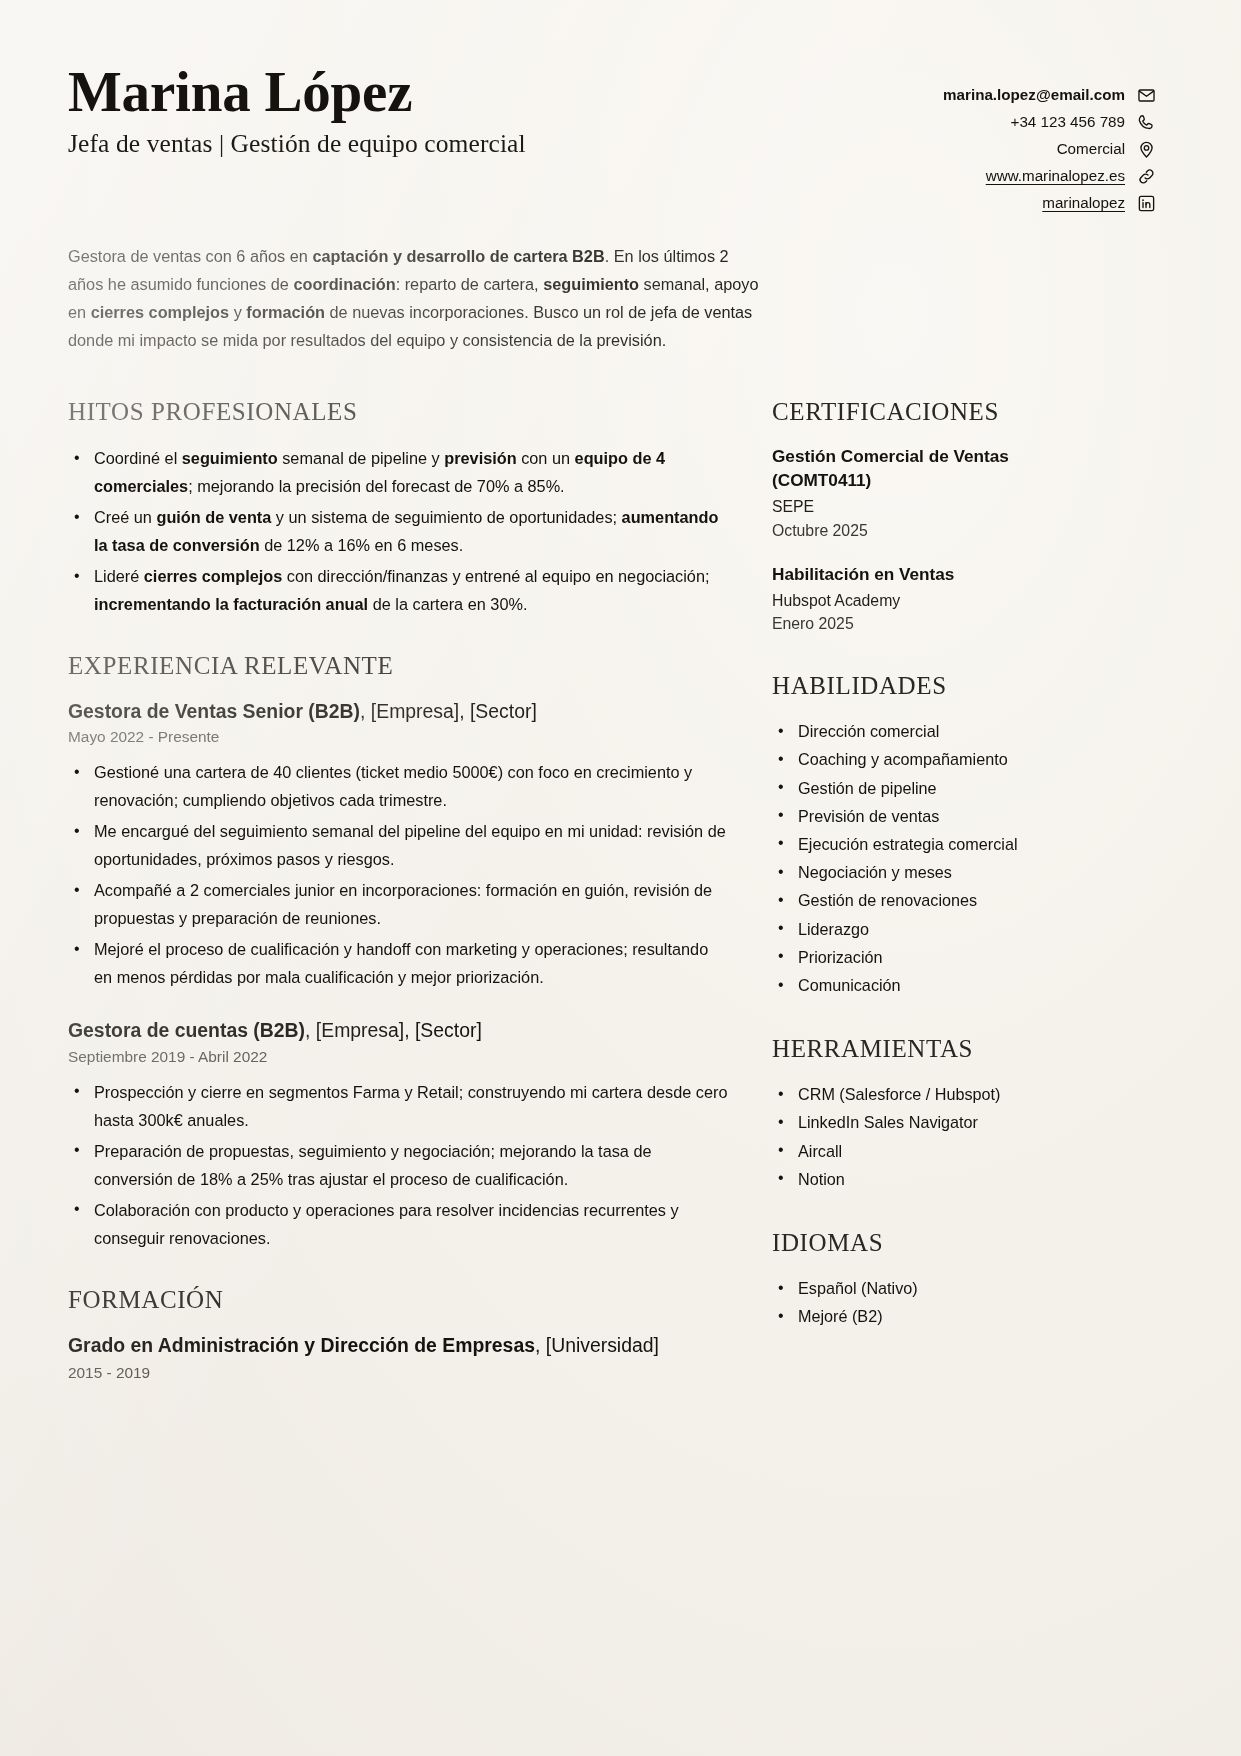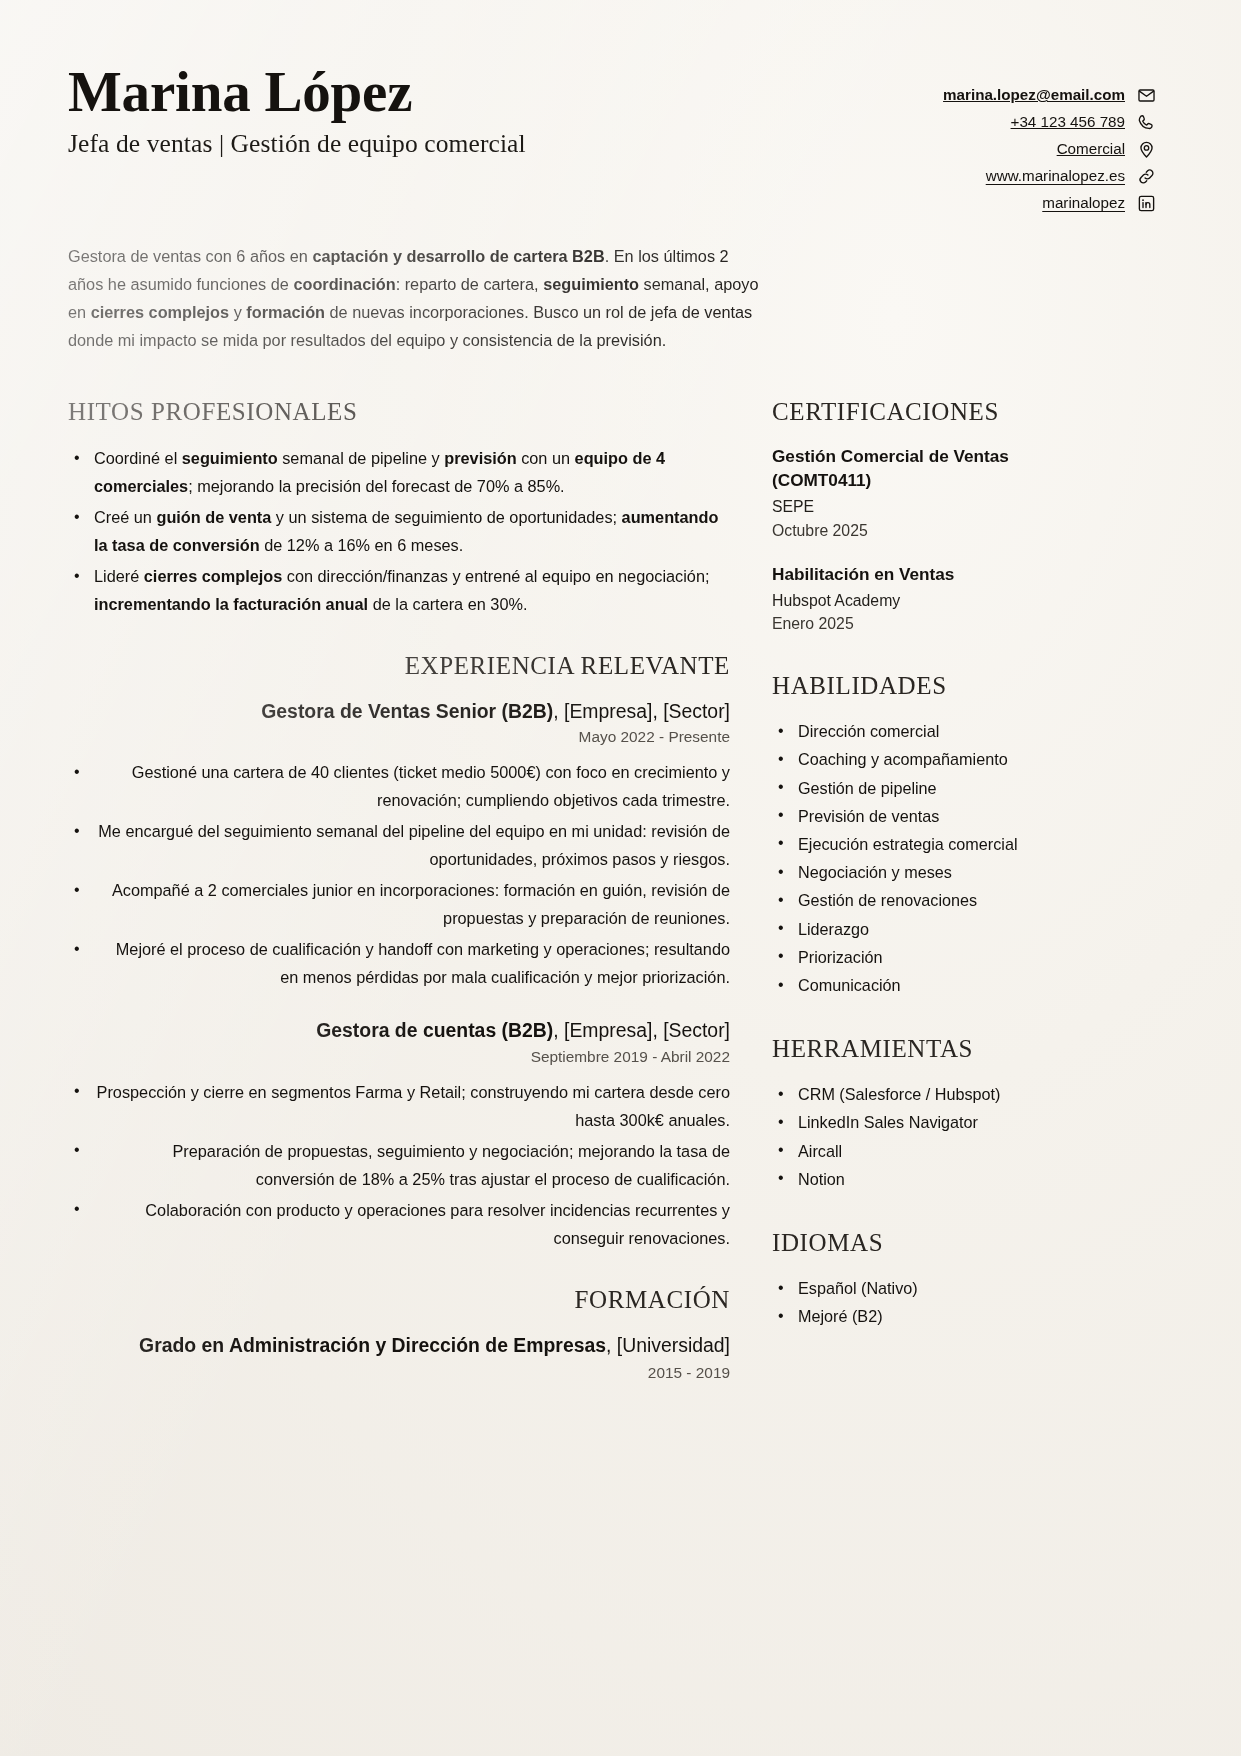--- a/index.html
+++ b/index.html
@@ -68,21 +68,20 @@
     align-items: center;
     justify-content: flex-end;
     gap: 11px;
     height: 22px;
   }
   .contact-text {
     font-size: 15.2px;
     color: #15120f;
     line-height: 1;
     white-space: nowrap;
-    text-decoration: underline;
   }
   .contact-text.bold { font-weight: 700; }
   .contact-text.link {
     text-decoration: underline;
     text-underline-offset: 2.5px;
   }
   .contact-icon {
     width: 21px;
     height: 21px;
     flex: 0 0 21px;
@@ -114,21 +113,21 @@
   .col-side { width: 300px; flex: 0 0 300px; margin-left: 42px; }
 
   .section-title {
     font-family: "Liberation Serif", serif;
     font-size: 25px;
     font-weight: 400;
     letter-spacing: 0.6px;
     color: #2a2622;
     margin: 0 0 18px 0;
   }
-  .section + .section { margin-top: 34px; text-align: right; }
+  .section + .section { margin-top: 34px; }
   .side-section + .side-section { margin-top: 36px; }
 
   ul.bullets {
     margin: 0;
     padding: 0 0 0 26px;
     list-style: none;
   }
   ul.bullets li {
     position: relative;
     font-size: 16.3px;

